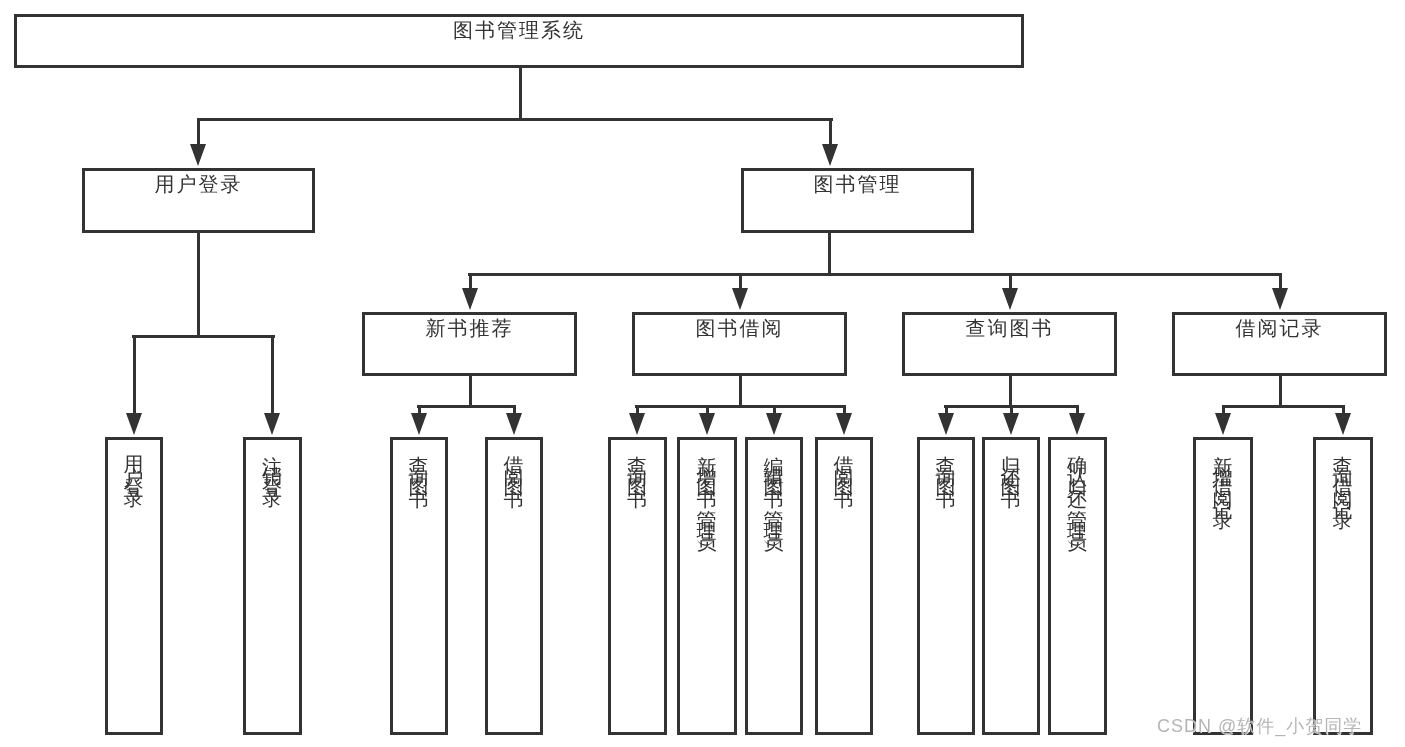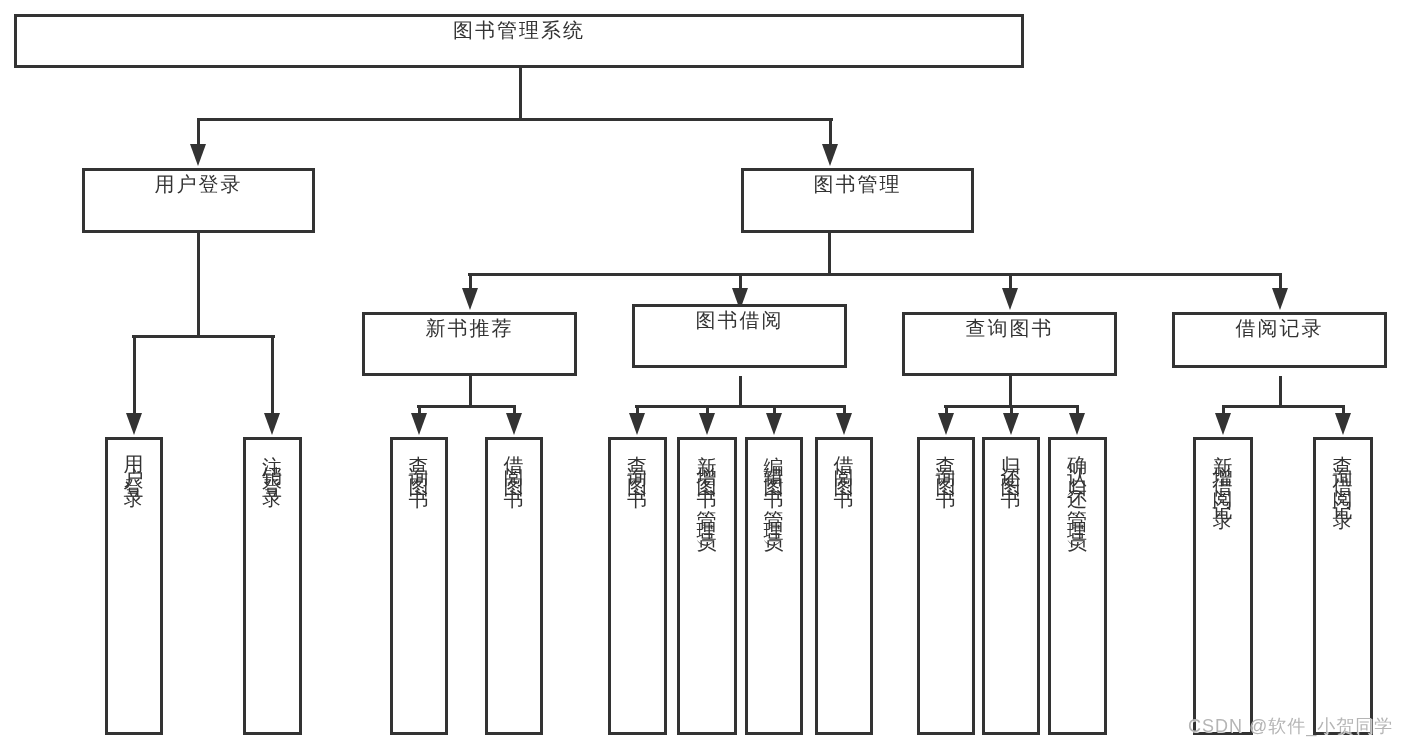--- a/index.html
+++ b/index.html
@@ -25,32 +25,32 @@
     writing-mode:vertical-rl;text-orientation:mixed;
     font-size:20px;letter-spacing:11px;line-height:1;color:var(--text);
   }
   .cline{position:absolute;background:var(--line);}
   .ahead{
     position:absolute;width:0;height:0;
     border-left:8px solid transparent;border-right:8px solid transparent;
     border-top:22px solid var(--line);
   }
   #watermark{
-    position:absolute;left:1188px;top:714px;z-index:10;
+    position:absolute;left:1157px;top:714px;z-index:10;
     font-size:18px;color:var(--wm);letter-spacing:1px;white-space:nowrap;
     text-shadow:1px 1px 0 rgba(255,255,255,.8);
   }
   
   #n-root{left:14px;top:14px;width:1010px;height:54px;}
   #n-l2a{left:82px;top:168px;width:233px;height:65px;}
   #n-l2b{left:741px;top:168px;width:233px;height:65px;}
   #n-l3a{left:362px;top:312px;width:215px;height:64px;}
-  #n-l3b{left:632px;top:304px;width:215px;height:64px;}
+  #n-l3b{left:632px;top:312px;width:215px;height:64px;}
   #n-l3c{left:902px;top:312px;width:215px;height:64px;}
-  #n-l3d{left:1172px;top:312px;width:215px;height:56px;}
+  #n-l3d{left:1172px;top:312px;width:215px;height:64px;}
   .leaf{top:437px;height:298px;}
   #lf1{left:105px;width:58px;}  #lf2{left:243px;width:59px;}
   #lf3{left:390px;width:58px;}  #lf4{left:485px;width:58px;}
   #lf5{left:608px;width:59px;}  #lf6{left:677px;width:60px;}
   #lf7{left:745px;width:58px;}  #lf8{left:815px;width:58px;}
   #lf9{left:917px;width:58px;}  #lf10{left:982px;width:58px;}
   #lf11{left:1048px;width:59px;} #lf12{left:1193px;width:60px;}
   #lf13{left:1313px;width:60px;}
 </style>
 </head>

